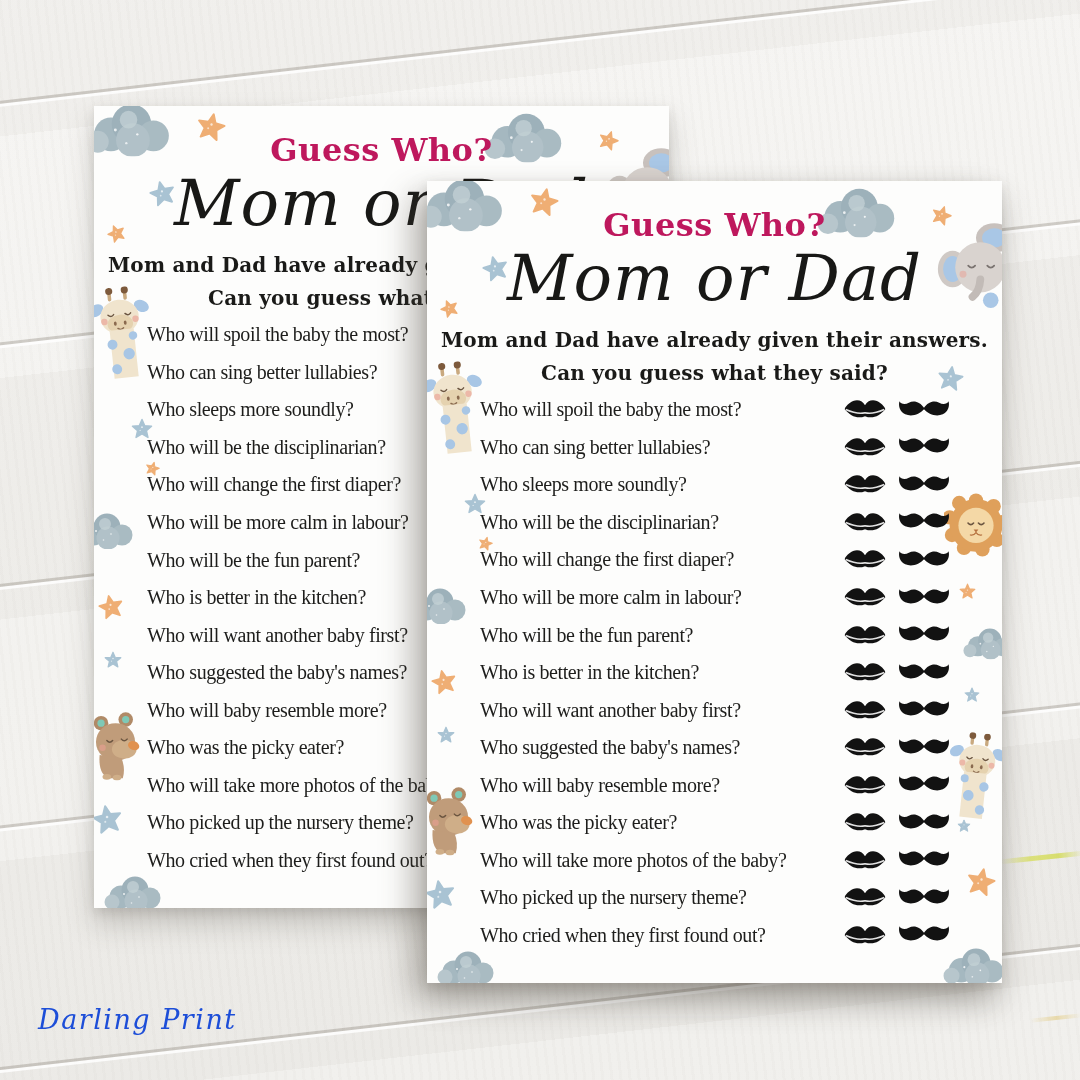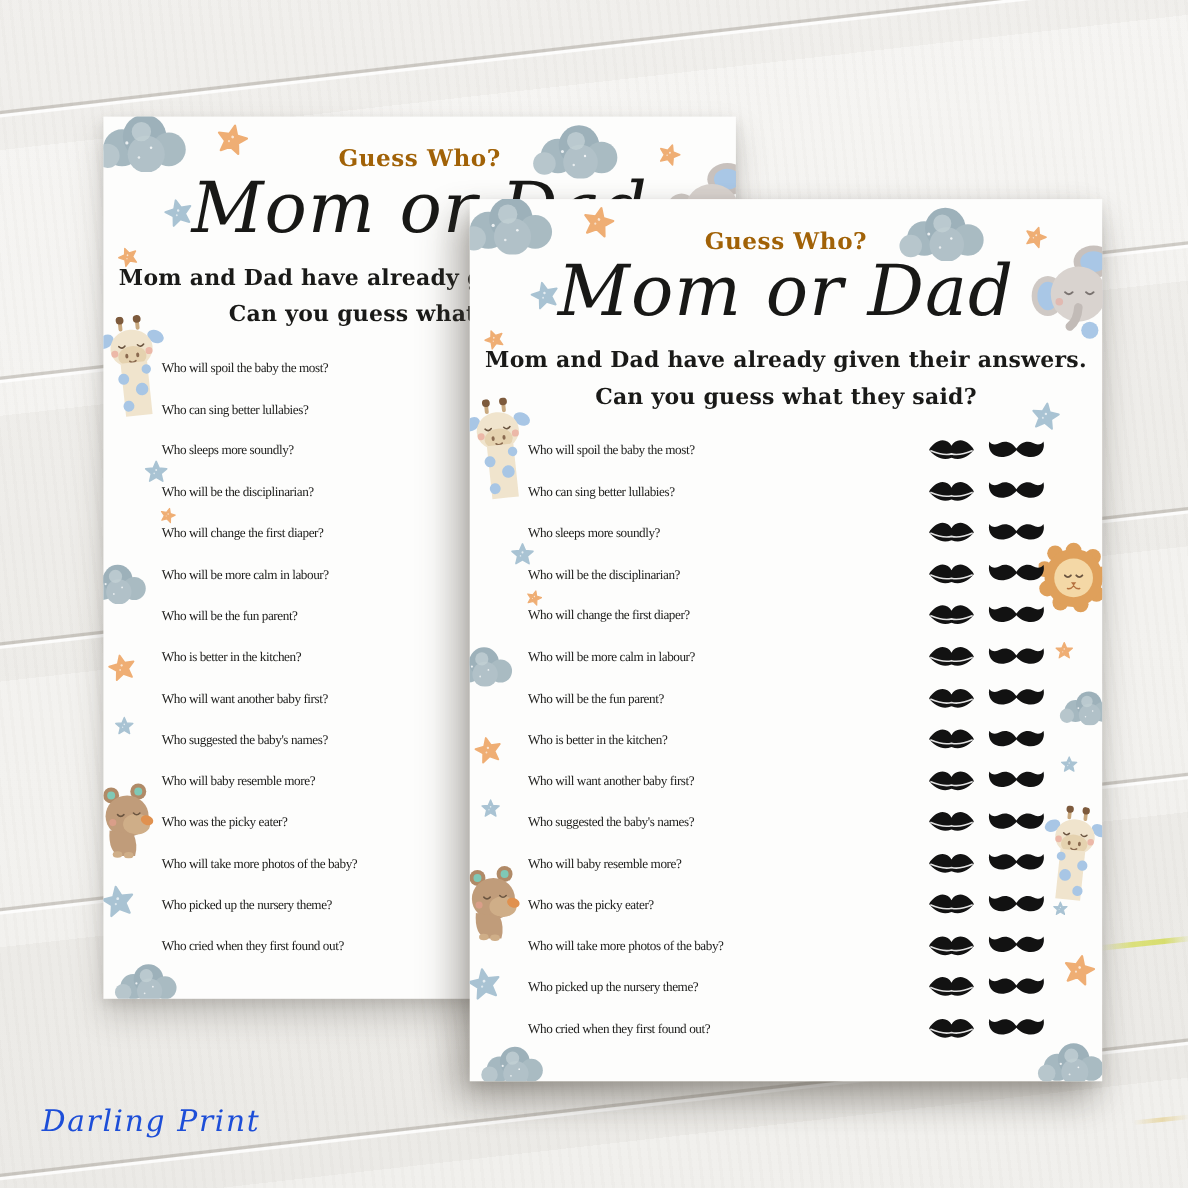--- a/index.html
+++ b/index.html
@@ -31,30 +31,30 @@
 
   
   .card{position:absolute;width:575px;height:802px;background:#fdfdfc;overflow:hidden;}
   .card.back{left:94px;top:106px;z-index:1;
     box-shadow:0 16px 26px rgba(80,74,66,.25),0 4px 10px rgba(80,74,66,.15);}
   .card.front{left:427px;top:181px;z-index:2;
     box-shadow:-16px 14px 30px rgba(80,74,66,.32),0 18px 30px rgba(80,74,66,.24),0 4px 10px rgba(80,74,66,.15);}
 
   .head{position:absolute;top:0;left:0;right:0;text-align:center;z-index:2;}
   .eyebrow{margin-top:25px;font-family:"DejaVu Serif",serif;font-weight:700;
-    font-size:21px;color:#a16207;letter-spacing:.5px;}
+    font-size:32px;color:#be185d;letter-spacing:.5px;}
   .script{margin-top:-6px;line-height:80px;font-family:"DejaVu Serif",serif;
     font-style:italic;font-size:64px;color:#181816;letter-spacing:1px;}
   .subtitle{line-height:33px;font-family:"DejaVu Serif",serif;font-weight:700;
     font-size:20px;color:#1a1a18;letter-spacing:.2px;}
   .subtitle.first{margin-top:6px;}
 
   .questions{position:absolute;left:53px;top:210px;width:470px;z-index:2;}
   .q-row{height:37.55px;display:flex;align-items:center;justify-content:space-between;}
-  .q-text{font-family:"Liberation Serif",serif;font-size:12px;letter-spacing:-.4px;
+  .q-text{font-family:"Liberation Serif",serif;font-size:20px;letter-spacing:-.4px;
     color:#1d1d1b;white-space:nowrap;}
   .q-icons{display:flex;width:106px;justify-content:space-between;align-items:center;flex:none;}
   .q-icons svg{display:block;}
   .lips-svg{width:42px;height:21px;}
   .stache-svg{width:52px;height:22px;}
 
   
   .dec{position:absolute;pointer-events:none;z-index:1;}
   .dec svg{width:100%;height:100%;display:block;}
   .d-ctl{left:-8px;top:-10px;width:88px;height:62px;}

